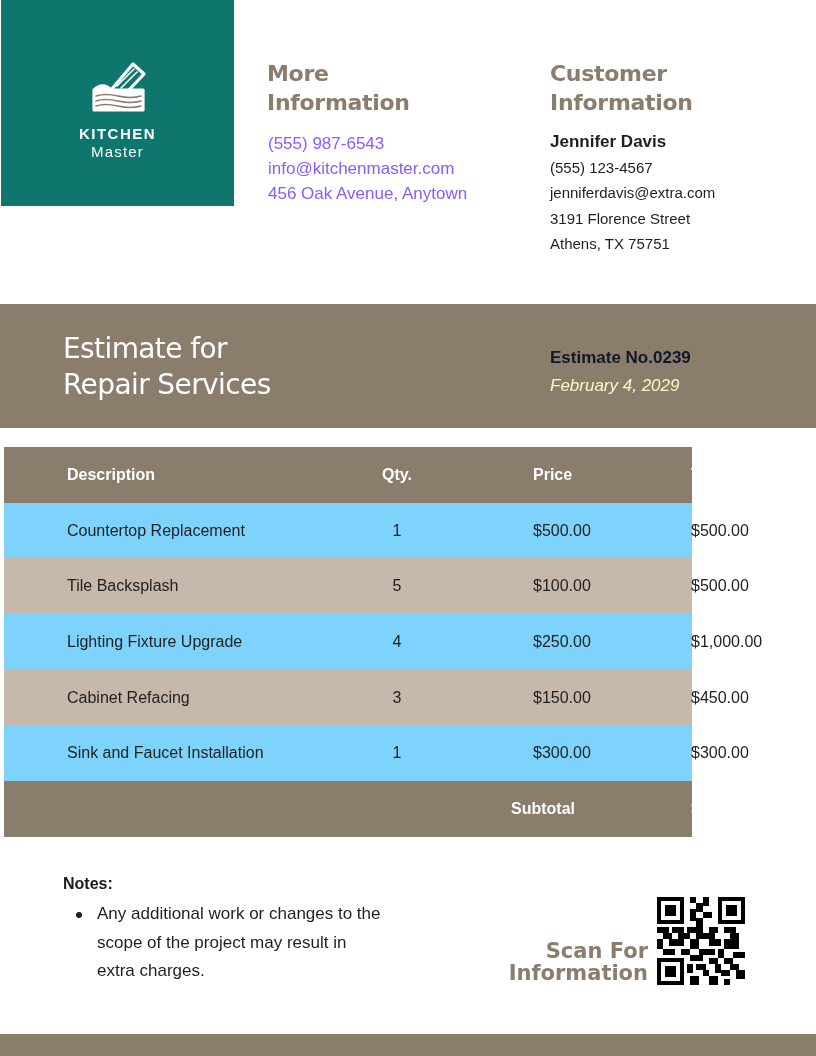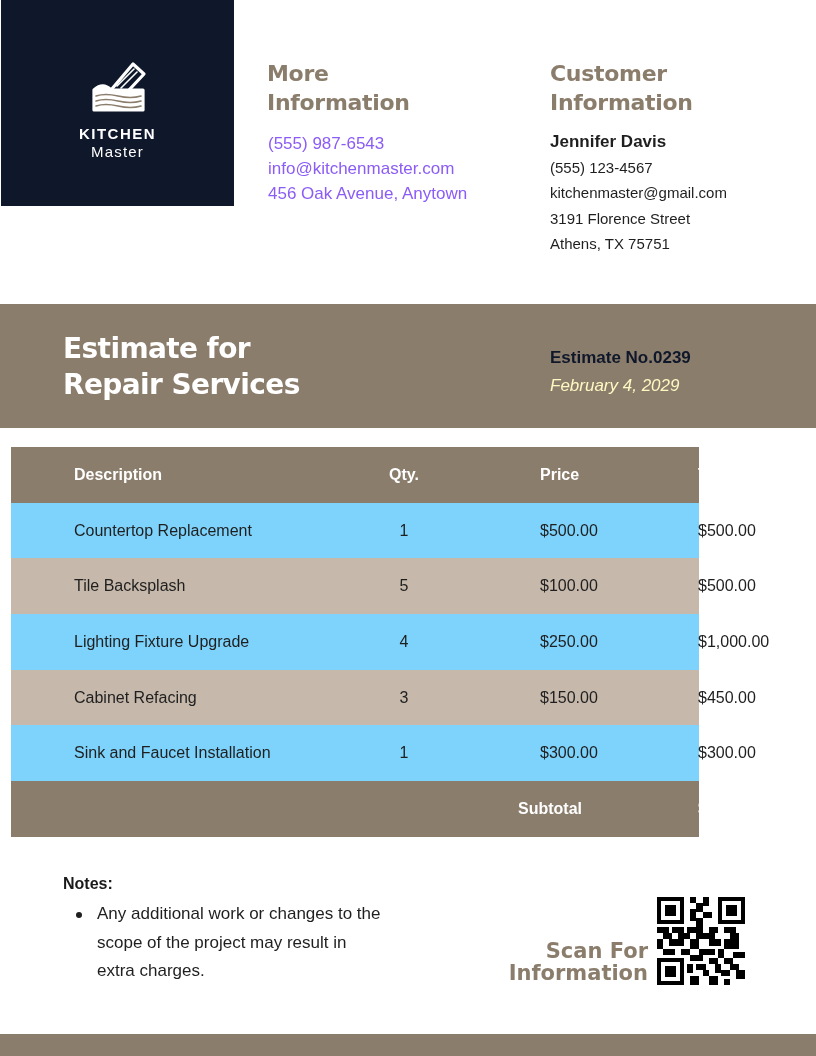--- a/index.html
+++ b/index.html
@@ -1,21 +1,21 @@
 <!DOCTYPE html>
 <html><head>
 <meta charset="utf-8">
 <style>
   * { box-sizing: border-box; margin: 0; padding: 0; }
   html, body { width: 816px; height: 1056px; background: #ffffff; overflow: hidden; }
   body { position: relative; font-family: "Liberation Sans", sans-serif; color: #1a1a1a; }
 
   .logo-block {
     position: absolute; left: 1px; top: 0; width: 233px; height: 206px;
-    background: #0f172a; display: flex; flex-direction: column; align-items: center;
+    background: #0f766e; display: flex; flex-direction: column; align-items: center;
   }
   .logo-icon { margin-top: 60px; width: 58px; height: 54px; }
   .logo-line1 { margin-top: 11px; color: #fff; font-weight: bold; font-size: 15px; letter-spacing: 1.5px; }
   .logo-line2 { margin-top: 1px; color: #fff; font-size: 15px; letter-spacing: 1.2px; }
 
   .info-head {
     position: absolute; color: #8b7d6c; font-family: "DejaVu Sans", sans-serif;
     font-weight: bold; font-size: 22px; line-height: 29px; letter-spacing: -0.3px;
   }
   .more-head { left: 267px; top: 59px; }
@@ -23,26 +23,26 @@
 
   .more-lines { position: absolute; left: 268px; top: 131px; font-size: 17px; line-height: 25px; color: #8b5cf6; }
   .cust-lines { position: absolute; left: 550px; top: 129px; font-size: 15px; line-height: 25.5px; color: #1f1f1f; }
   .cust-name { font-weight: bold; font-size: 17px; }
 
   .title-band {
     position: absolute; left: 0; top: 304px; width: 816px; height: 124px; background: #8b7d6c;
   }
   .title-text {
     position: absolute; left: 63px; top: 27px; color: #fff; font-family: "DejaVu Sans", sans-serif;
-    font-weight: bold; font-size: 28px; line-height: 36px; letter-spacing: -0.6px;
+    font-weight: normal; font-size: 28px; line-height: 36px; letter-spacing: -0.6px;
   }
   .est-no { position: absolute; left: 550px; top: 44px; color: #0f172a; font-weight: bold; font-size: 17px; }
   .est-date { position: absolute; left: 550px; top: 72px; color: #fef9c3; font-style: italic; font-size: 17px; }
 
-  .table { position: absolute; left: 11px; top: 447px; width: 688px; }
+  .table { position: absolute; left: 4px; top: 447px; width: 688px; }
   .row { position: relative; height: 55.7px; font-size: 16px; color: #1f1f1f; }
   .row span { position: absolute; top: 50%; transform: translateY(-50%); white-space: nowrap; }
   .row.head { background: #8b7d6c; color: #fff; font-weight: bold; }
   .row.light { background: #7dd3fc; }
   .row.dark { background: #c6b8aa; }
   .row.sub { background: #8b7d6c; color: #fff; font-weight: bold; }
   .c-desc { left: 63px; }
   .c-qty { left: 393px; transform: translate(-50%, -50%) !important; }
   .c-price { left: 529px; }
   .c-total { left: 687px; }
@@ -91,21 +91,21 @@
   <div>456 Oak Avenue, Anytown</div>
 </div>
 
 <div class="info-head cust-head">
   <div>Customer</div>
   <div>Information</div>
 </div>
 <div class="cust-lines">
   <div class="cust-name">Jennifer Davis</div>
   <div>(555) 123-4567</div>
-  <div>kitchenmaster@gmail.com</div>
+  <div>jenniferdavis@extra.com</div>
   <div>3191 Florence Street</div>
   <div>Athens, TX 75751</div>
 </div>
 
 <div class="title-band">
   <div class="title-text">
     <div>Estimate for</div>
     <div>Repair Services</div>
   </div>
   <div class="est-no">Estimate No.0239</div>

